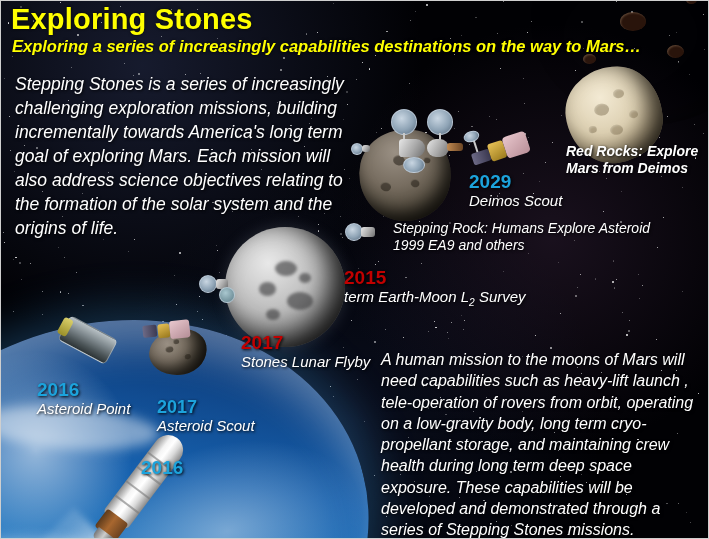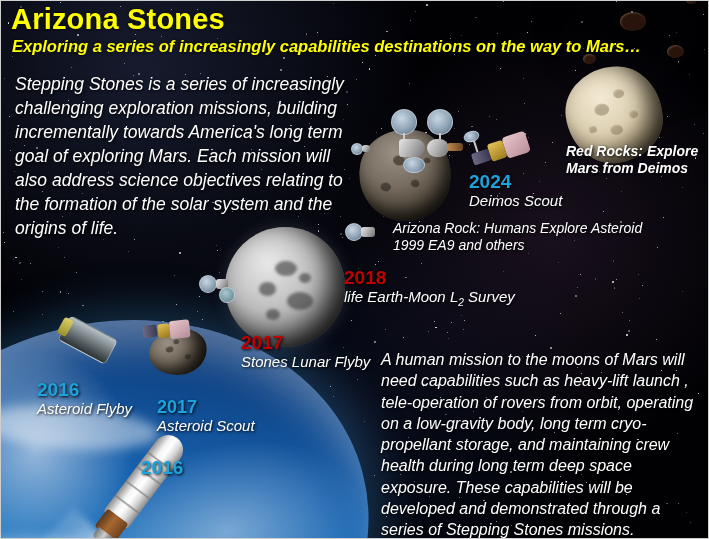--- a/index.html
+++ b/index.html
@@ -646,56 +646,56 @@
     <div class="plume"></div>
     <div class="body"></div>
     <div class="seam" style="top:34px;"></div>
     <div class="seam" style="top:52px;"></div>
     <div class="seam" style="top:70px;"></div>
     <div class="seam" style="top:88px;"></div>
     <div class="skirt"></div>
     <div class="nozzle"></div>
   </div>
 
-  <div class="ttl">Arizona Stones</div>
+  <div class="ttl">Exploring Stones</div>
   <div class="subttl">Exploring a series of increasingly capabilities destinations on the way to Mars…</div>
   <div class="intro">Stepping Stones is a series of increasingly challenging exploration missions, building incrementally towards America's long term goal of exploring Mars. Each mission will also address science objectives relating to the formation of the solar system and the origins of life.</div>
   <div class="rightpara">A human mission to the moons of Mars will need capabilities such as heavy-lift launch , tele-operation of rovers from orbit, operating on a low-gravity body, long term cryo-propellant storage, and maintaining crew health during long term deep space exposure. These capabilities will be developed and demonstrated  through a series of Stepping Stones missions.</div>
 
   <div class="mission" style="left:36px;top:378px;">
     <span class="yr" style="font-size:19px;color:#1CA3DC;">2016</span>
-    <span class="nm" style="font-size:15px;">Asteroid Flyby</span>
+    <span class="nm" style="font-size:15px;">Asteroid Point</span>
   </div>
 
   <div class="mission" style="left:140px;top:456px;">
     <span class="yr" style="font-size:19px;color:#1CA3DC;">2016</span>
   </div>
 
   <div class="mission" style="left:156px;top:396px;">
     <span class="yr" style="font-size:18px;color:#1CA3DC;">2017</span>
     <span class="nm" style="font-size:15px;">Asteroid Scout</span>
   </div>
 
   <div class="mission" style="left:240px;top:331px;">
     <span class="yr" style="font-size:19px;color:#C00000;">2017</span>
     <span class="nm" style="font-size:15px;">Stones Lunar Flyby</span>
   </div>
 
   <div class="mission" style="left:343px;top:266px;">
-    <span class="yr" style="font-size:19px;color:#C00000;">2018</span>
-    <span class="nm" style="font-size:15px;"><span>life Earth-Moon L</span><sub>2</sub><span> Survey</span></span>
+    <span class="yr" style="font-size:19px;color:#C00000;">2015</span>
+    <span class="nm" style="font-size:15px;"><span>term Earth-Moon L</span><sub>2</sub><span> Survey</span></span>
   </div>
 
   <div class="mission" style="left:392px;top:219px;">
-    <span class="nm" style="font-size:14px;">Arizona Rock: Humans Explore Asteroid</span>
+    <span class="nm" style="font-size:14px;">Stepping Rock: Humans Explore Asteroid</span>
     <span class="nm" style="font-size:14px;"> 1999 EA9 and others</span>
   </div>
 
   <div class="mission" style="left:468px;top:170px;">
-    <span class="yr" style="font-size:19px;color:#1CA3DC;">2024</span>
+    <span class="yr" style="font-size:19px;color:#1CA3DC;">2029</span>
     <span class="nm" style="font-size:15px;">Deimos Scout</span>
   </div>
 
   <div class="mission" style="left:565px;top:142px;">
     <span class="nm" style="font-size:14px;font-weight:bold;">Red Rocks: Explore</span>
     <span class="nm" style="font-size:14px;font-weight:bold;">Mars from Deimos</span>
   </div>
 
 </div>
 

